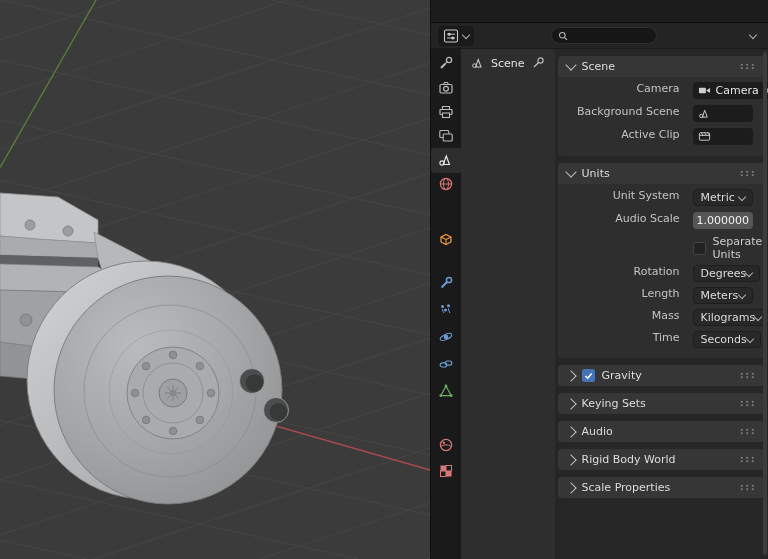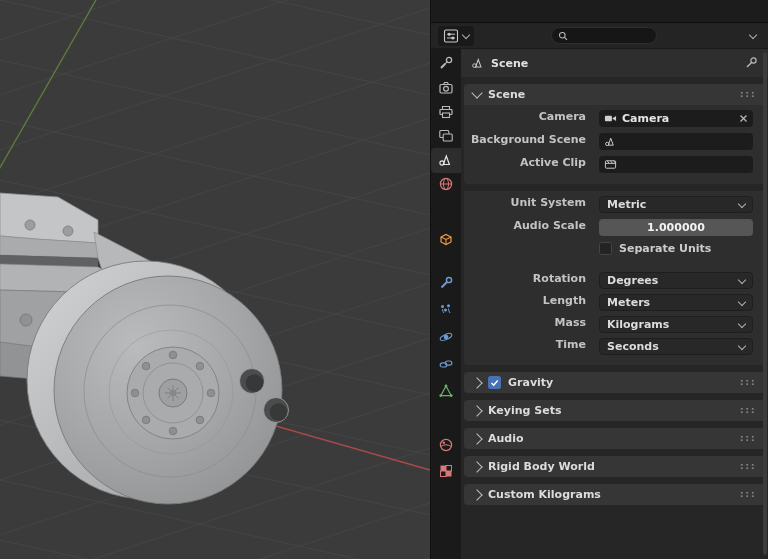--- a/index.html
+++ b/index.html
@@ -30,21 +30,21 @@
     padding:0 6px;box-sizing:border-box;gap:4px;
   }
   .search input{background:transparent;border:none;outline:none;color:#ddd;font:11px "DejaVu Sans",sans-serif;width:100%;padding:0;}
   .filter-btn{margin-left:auto;display:flex;align-items:center;padding:2px 5px;cursor:pointer;}
   .body-row{flex:1;display:flex;min-height:0;}
   
   .tabstrip{width:30px;background:#1a1a1a;position:relative;flex-shrink:0;}
   .tab{position:absolute;left:0;width:30px;height:25px;display:flex;align-items:center;justify-content:center;cursor:pointer;}
   .tab.active{background:#2d2d2d;border-radius:4px 0 0 4px;}
   
-  .main-col{flex:1;display:flex;flex-direction:column;min-width:0;font-weight:bold;}
+  .main-col{flex:1;display:flex;flex-direction:row;min-width:0;}
   .breadcrumb{height:28px;background:#2e2e2e;display:flex;align-items:center;padding:0 10px;gap:6px;flex-shrink:0;}
   .crumb-text{color:#e2e2e2;}
   .pin{margin-left:auto;display:flex;}
   .canvas{flex:1;background:#262626;padding:7px 3px 0 3px;box-sizing:border-box;overflow:hidden;}
   
   .panel{margin-bottom:7px;}
   .panel-header{
     height:21px;background:#363636;border-radius:4px;
     display:flex;align-items:center;padding:0 9px;gap:7px;cursor:pointer;
   }
@@ -329,20 +329,25 @@
                     <path d="M1.5 5.8 H12.5 M3.5 3 L5.5 5.8 M7 3 L9 5.8 M10.5 3 L12.5 5.8" stroke="#cfcfcf" stroke-width="1" fill="none"></path>
                   </svg>
                   <span class="id-text"></span>
                 </div>
               </div>
             </div>
           </div>
         </div>
 
         <div class="panel expanded">
+          <div class="panel-header">
+            <span class="chev chev-down"></span>
+            <span class="panel-title">Units</span>
+            <span class="grip"></span>
+          </div>
           <div class="panel-body">
             <div class="row">
               <div class="row-label">Unit System</div>
               <div class="row-ctl">
                 <div class="dropdown">
                   <span>Metric</span>
                   <span class="dd-chev"></span>
                 </div>
               </div>
             </div>
@@ -434,21 +439,21 @@
           <div class="panel-header">
             <span class="chev chev-right"></span>
             <span class="panel-title">Rigid Body World</span>
             <span class="grip"></span>
           </div>
         </div>
 
         <div class="panel collapsed">
           <div class="panel-header">
             <span class="chev chev-right"></span>
-            <span class="panel-title">Custom Kilograms</span>
+            <span class="panel-title">Scale Properties</span>
             <span class="grip"></span>
           </div>
         </div>
 
       </div>
     </div>
   </div>
 
   <div class="scrollbar">
     <div class="scroll-thumb"></div>

